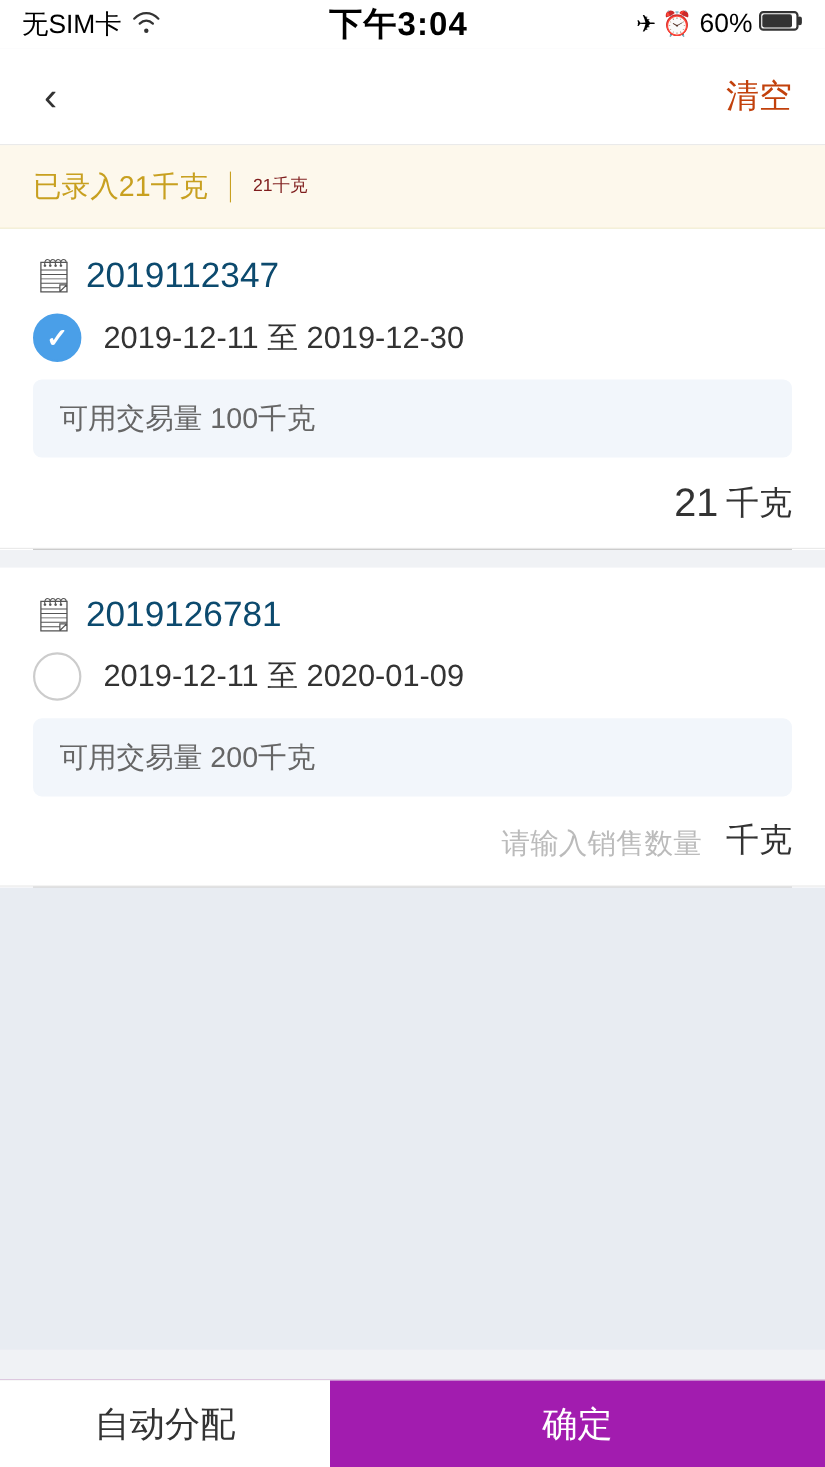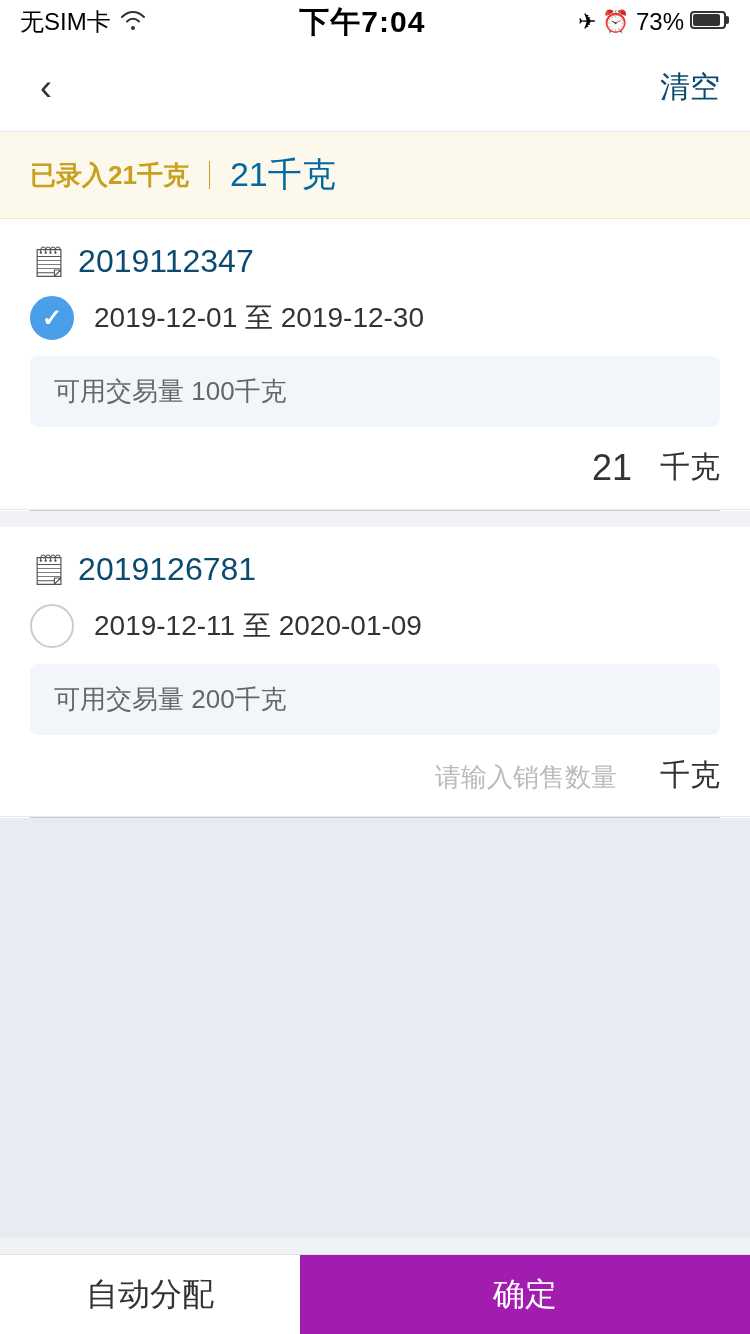--- a/index.html
+++ b/index.html
@@ -60,48 +60,48 @@
       cursor: pointer;
       padding: 10px;
     }
     .nav-title {
       font-size: 34px;
       font-weight: 600;
       color: #333;
     }
     .nav-clear {
       font-size: 30px;
-      color: #0c4a6e;
+      color: #c2410c;
       cursor: pointer;
     }
 
     
     .summary-banner {
       width: 750px;
       background: #fdf8ec;
       padding: 20px 30px;
       display: flex;
       align-items: center;
       gap: 0;
       border-bottom: 1px solid #f0e8c0;
     }
     .summary-recorded {
       font-size: 26px;
       color: #c8a020;
-      font-weight: 700;
+      font-weight: 400;
     }
     .summary-divider {
       width: 1px;
       height: 28px;
       background: #c8a020;
       margin: 0 20px;
     }
     .summary-total {
-      font-size: 34px;
-      color: #0369a1;
+      font-size: 16px;
+      color: #7f1d1d;
       font-weight: 500;
     }
 
     
     .content {
       background: #f0f2f5;
     }
 
     
     .batch-card {
@@ -166,23 +166,24 @@
       border-radius: 8px;
       padding: 18px 24px;
     }
     .batch-qty-text {
       font-size: 26px;
       color: #666;
     }
 
     .batch-input-row {
       display: flex;
+      align-items: center;
       justify-content: flex-end;
       padding: 20px 30px;
-      gap: 28px;
+      gap: 7px;
       border-bottom: 1px solid #e8e8e8;
     }
     .batch-input {
       flex: 1;
       text-align: right;
       font-size: 32px;
       color: #333;
       border: none;
       outline: none;
       background: transparent;
@@ -262,25 +263,25 @@
     <div class="status-left">
       <span>无SIM卡</span>
       <span>
         <svg width="28" height="22" viewBox="0 0 28 22" fill="none">
           <path d="M14 18a2 2 0 110 4 2 2 0 010-4z" fill="#333"></path>
           <path d="M8 13.5C9.8 11.7 11.8 10.8 14 10.8s4.2.9 6 2.7" stroke="#333" stroke-width="2" fill="none" stroke-linecap="round"></path>
           <path d="M3 9C6.4 5.6 10 4 14 4s7.6 1.6 11 5" stroke="#333" stroke-width="2" fill="none" stroke-linecap="round"></path>
         </svg>
       </span>
     </div>
-    <div class="status-center">下午7:04</div>
+    <div class="status-center">下午3:04</div>
     <div class="status-right">
       <span style="font-size:22px;">✈</span>
       <span style="font-size:22px;">⏰</span>
-      <span>73%</span>
+      <span>60%</span>
       <span>
         <svg width="40" height="20" viewBox="0 0 40 20">
           <rect x="1" y="2" width="34" height="16" rx="3" ry="3" stroke="#333" stroke-width="2" fill="none"></rect>
           <rect x="35" y="6" width="4" height="8" rx="2" fill="#333"></rect>
           <rect x="3" y="4" width="27" height="12" rx="2" fill="#333"></rect>
         </svg>
       </span>
     </div>
   </div>
 
@@ -297,21 +298,21 @@
 
   <div class="content">
 
     <div class="batch-card">
       <div class="batch-header">
         <span class="batch-id-icon">🗒</span>
         <span class="batch-id">2019112347</span>
       </div>
       <div class="batch-date-row">
         <div class="radio-circle checked"></div>
-        <span class="batch-date">2019-12-01 至 2019-12-30</span>
+        <span class="batch-date">2019-12-11 至 2019-12-30</span>
       </div>
       <div class="batch-qty-row">
         <span class="batch-qty-text">可用交易量 100千克</span>
       </div>
       <div class="batch-input-row">
         <span class="batch-input-value">21</span>
         <span class="batch-unit"> 千克</span>
       </div>
       <div class="input-underline"></div>
     </div>

